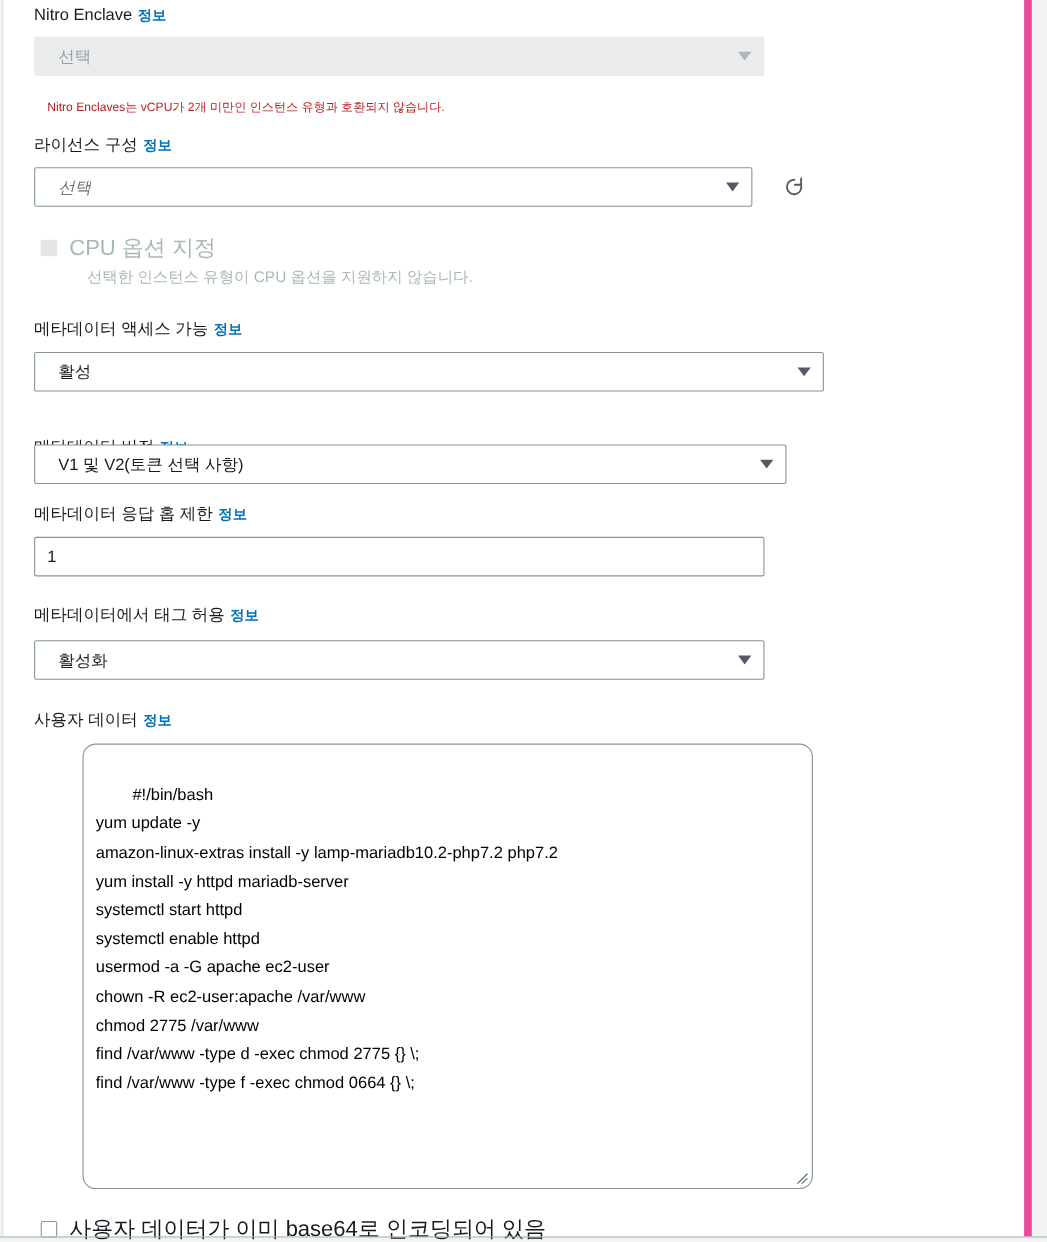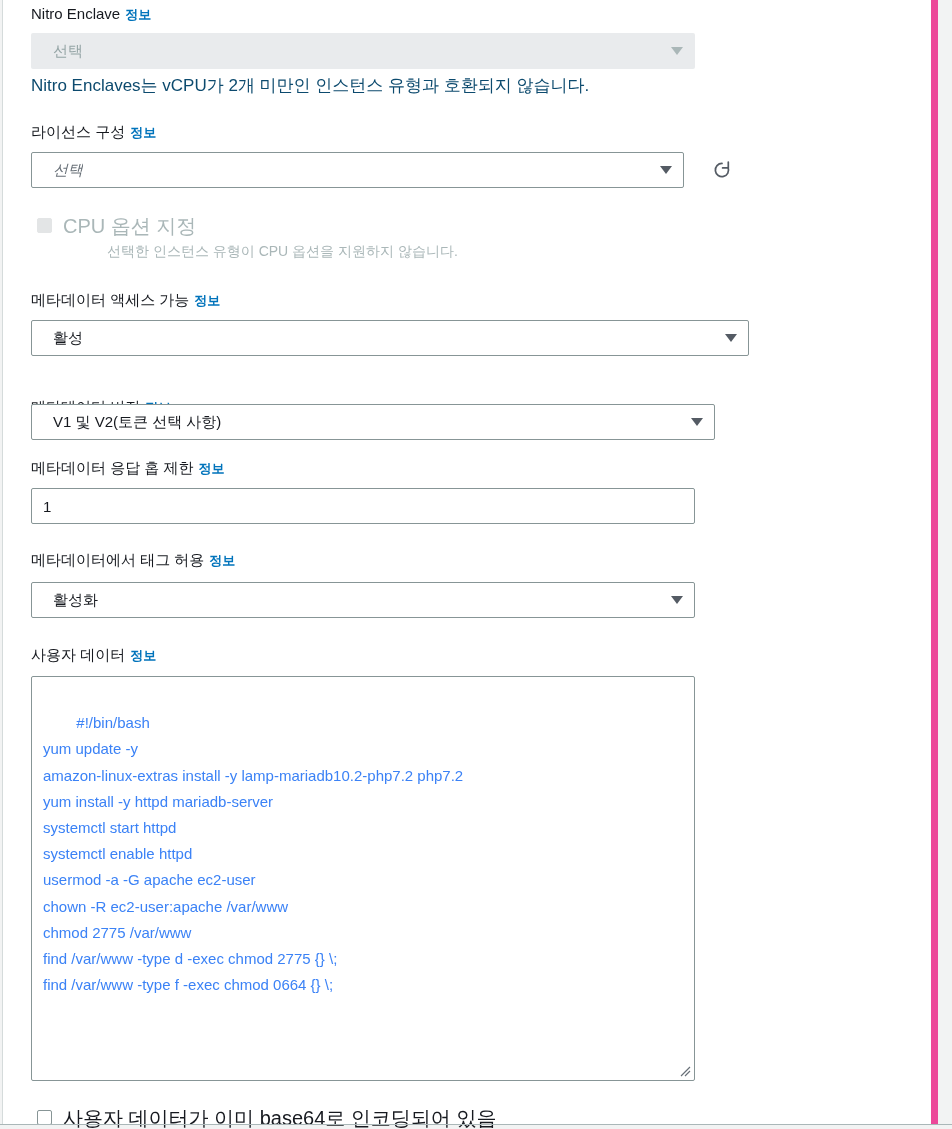--- a/index.html
+++ b/index.html
@@ -57,24 +57,24 @@
   }
   .info-link {
     color: #0073bb;
     font-size: 13px;
     font-weight: 700;
     text-decoration: none;
     margin-left: 5px;
     cursor: pointer;
   }
   .hint {
-    font-size: 17px;
-    color: #0c4a6e;
+    font-size: 11px;
+    color: #b91c1c;
     line-height: 18px;
-    margin: 0;
+    margin: 12px;
   }
 
   
   .select {
     position: relative;
     box-sizing: border-box;
     height: 36px;
     border: 1px solid #879596;
     background: #ffffff;
     border-radius: 2px;
@@ -157,46 +157,47 @@
     line-height: 20px;
     margin-left: 11px;
   }
   .cbx-label.disabled {
     color: #aab7b8;
   }
   .cbx-desc {
     font-size: 14px;
     color: #aab7b8;
     line-height: 19px;
-    margin-left: 44px;
+    margin-left: 16px;
     margin-top: 2px;
   }
 
   
   .refresh-btn {
     width: 28px; height: 28px;
     display: flex;
     align-items: center;
     justify-content: center;
     cursor: pointer;
   }
 
   
   .textarea {
     box-sizing: border-box;
     border: 1px solid #879596;
-    border-radius: 2px;
+    border-radius: 12px;
     background: #ffffff;
     padding: 7px 11px 0 11px;
     font-size: 15px;
     line-height: 26.2px;
-    color: #3b82f6;
+    color: #000000;
     white-space: pre;
     overflow: hidden;
     position: relative;
+    margin-left: 44px;
   }
   .resize-grip {
     position: absolute;
     right: 3px;
     bottom: 3px;
     width: 12px;
     height: 12px;
   }
 
   

